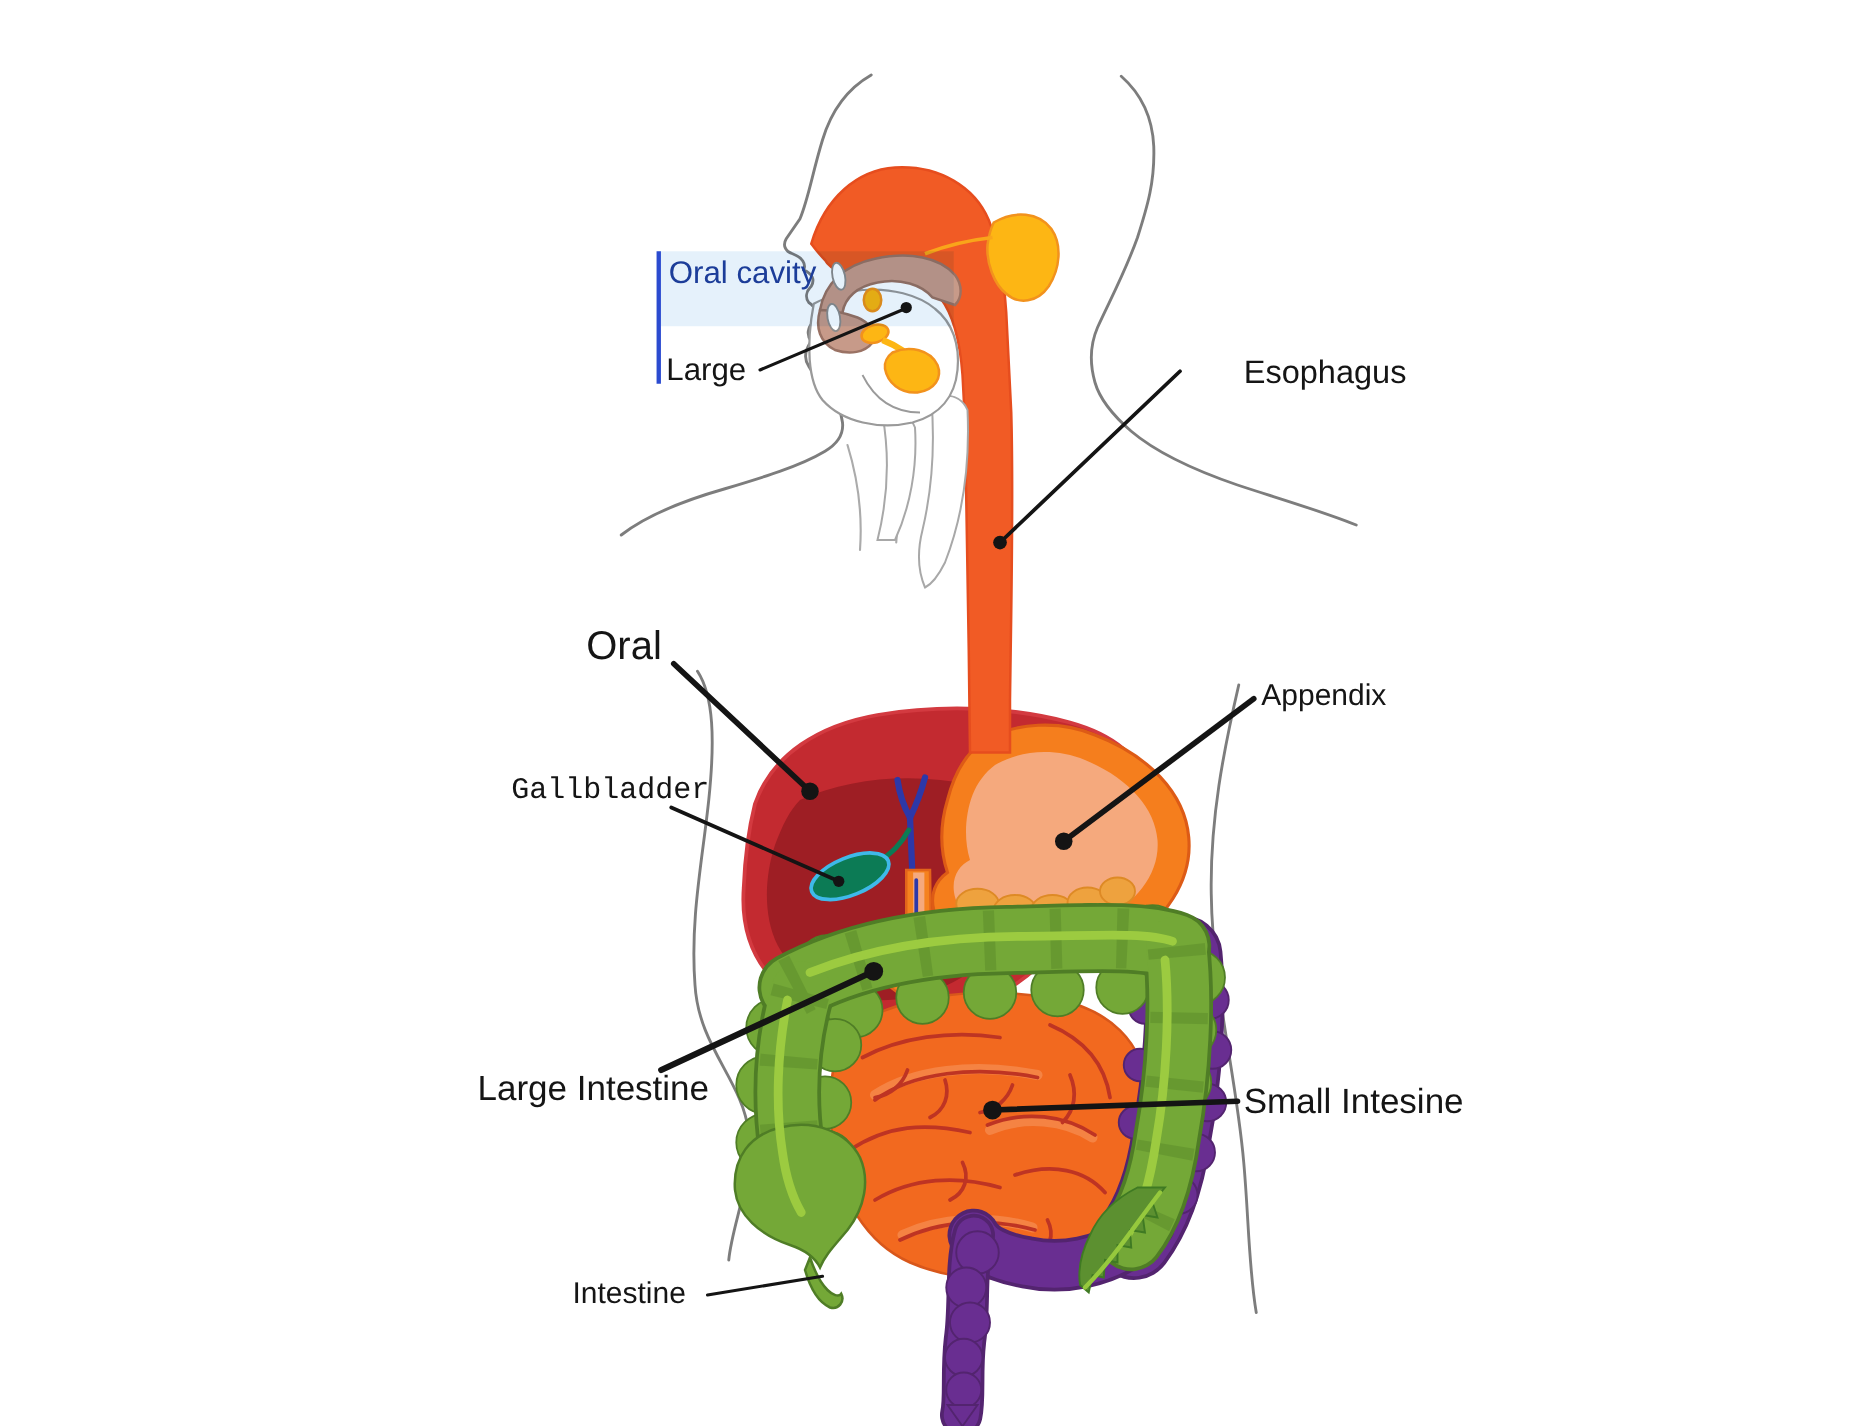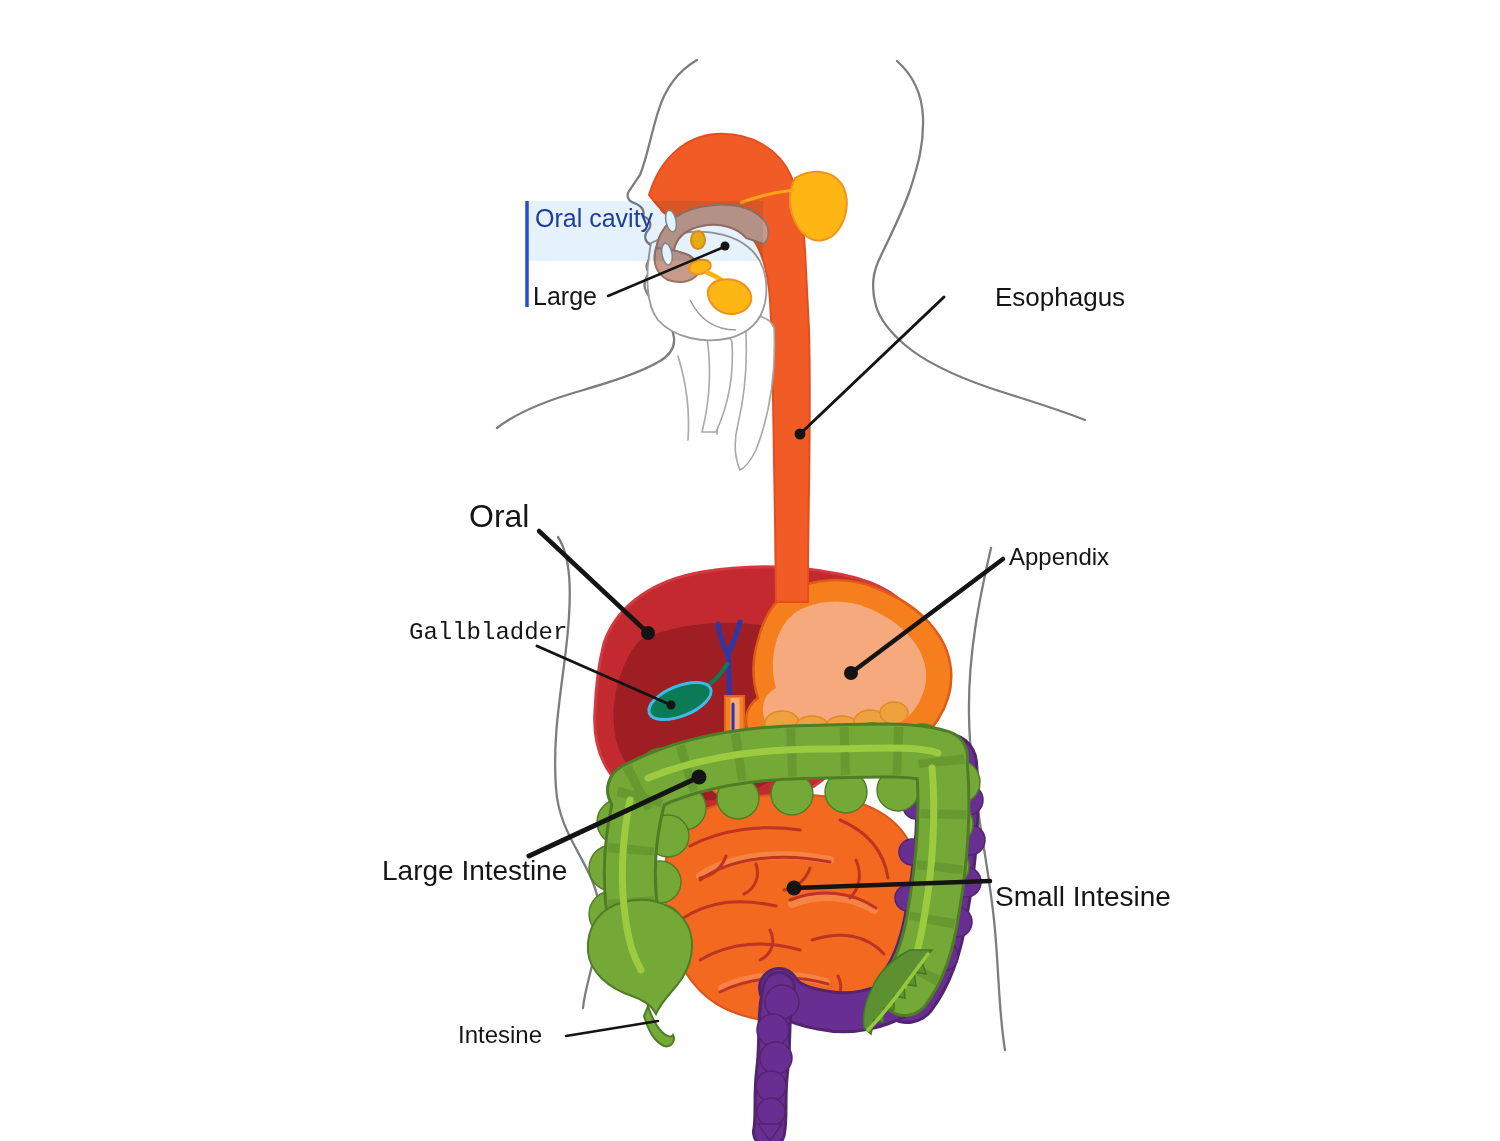--- a/index.html
+++ b/index.html
@@ -7,21 +7,21 @@
          font-family:"Liberation Sans", sans-serif;}
   .stage svg{position:absolute;left:0;top:0;}
   .lbl{position:absolute;color:#151515;white-space:nowrap;line-height:1;}
   .lbl-oral{left:535px;top:206px;font-size:25px;color:#1C3D99;}
   .lbl-tongue{left:533px;top:284px;font-size:25px;}
   .lbl-esophagus{left:947px;top:284px;font-size:26px;margin-left:48px;}
   .lbl-liver{left:469px;top:500px;font-size:32px;}
   .lbl-gallbladder{left:409px;top:621px;font-size:24px;font-family:Liberation Mono, monospace;}
   .lbl-stomach{left:1009px;top:545px;font-size:24px;}
   .lbl-large{left:382px;top:857px;font-size:28px;}
-  .lbl-small{left:995px;top:867px;font-size:28px;margin-top:16px;}
+  .lbl-small{left:995px;top:867px;font-size:28px;}
   .lbl-appendix{left:458px;top:1023px;font-size:24px;}
 </style>
 </head>
 <body>
 
 <div class="stage">
 <svg width="1500" height="1141" viewBox="0 0 1500 1141">
 
   <g fill="none" stroke="#7D7D7D" stroke-width="2.3" stroke-linecap="round">
     <path d="M 697,60 C 676,72 664,92 658,112 C 650,138 647,158 640,175 L 629,191 C 626,196 628,201 634,203 C 642,206 645,211 643,216 C 650,219 652,224 649,229 C 645,233 644,238 647,242 C 653,246 655,252 651,257 C 646,262 645,268 649,273 C 644,280 643,287 647,293 C 651,300 656,305 661,311 C 668,319 673,328 674,338 C 675,347 670,355 660,361 C 640,373 610,382 580,391 C 545,401 515,414 497,428"></path>
@@ -252,14 +252,14 @@
 </svg>
 
   <div class="lbl lbl-oral">Oral cavity</div>
   <div class="lbl lbl-tongue">Large</div>
   <div class="lbl lbl-esophagus">Esophagus</div>
   <div class="lbl lbl-liver">Oral</div>
   <div class="lbl lbl-gallbladder">Gallbladder</div>
   <div class="lbl lbl-stomach">Appendix</div>
   <div class="lbl lbl-large">Large Intestine</div>
   <div class="lbl lbl-small">Small Intesine</div>
-  <div class="lbl lbl-appendix">Intesine</div>
+  <div class="lbl lbl-appendix">Intestine</div>
 </div>
 
 </body></html>

